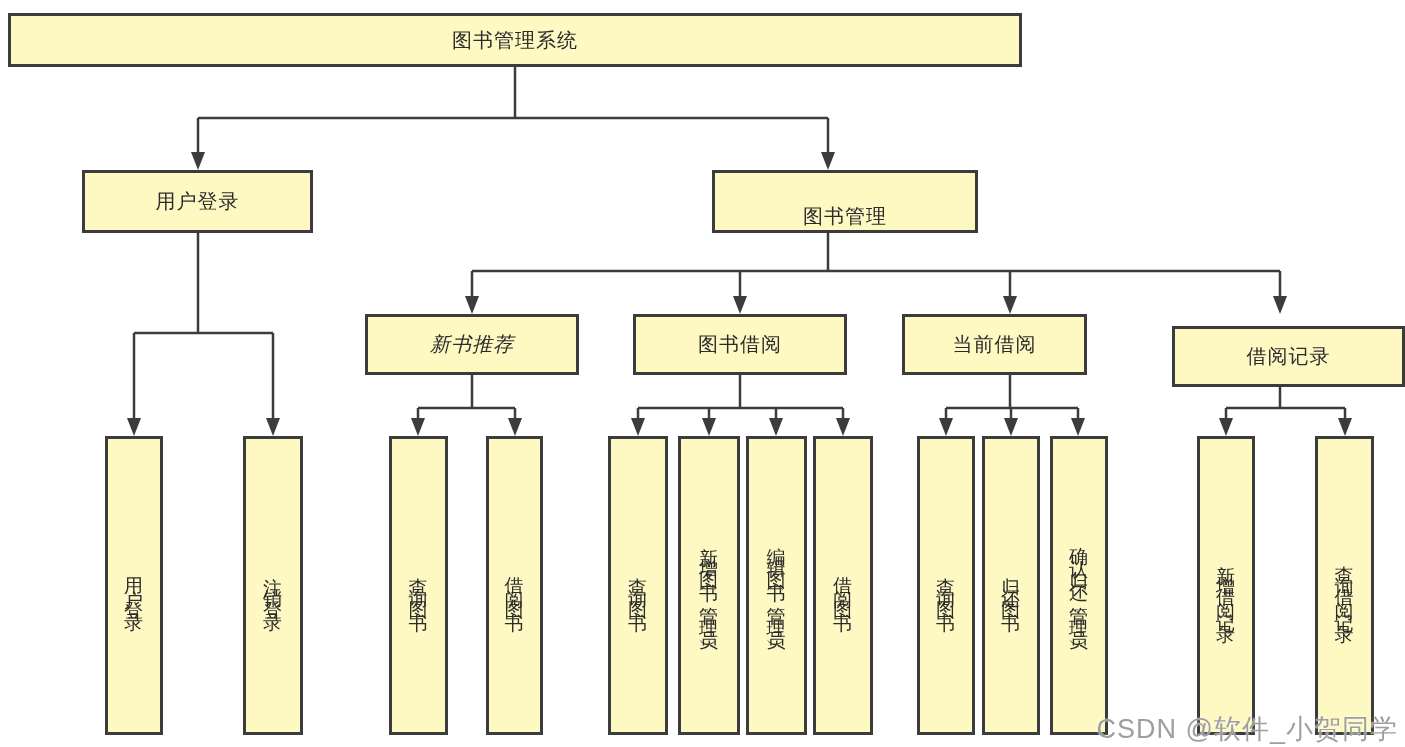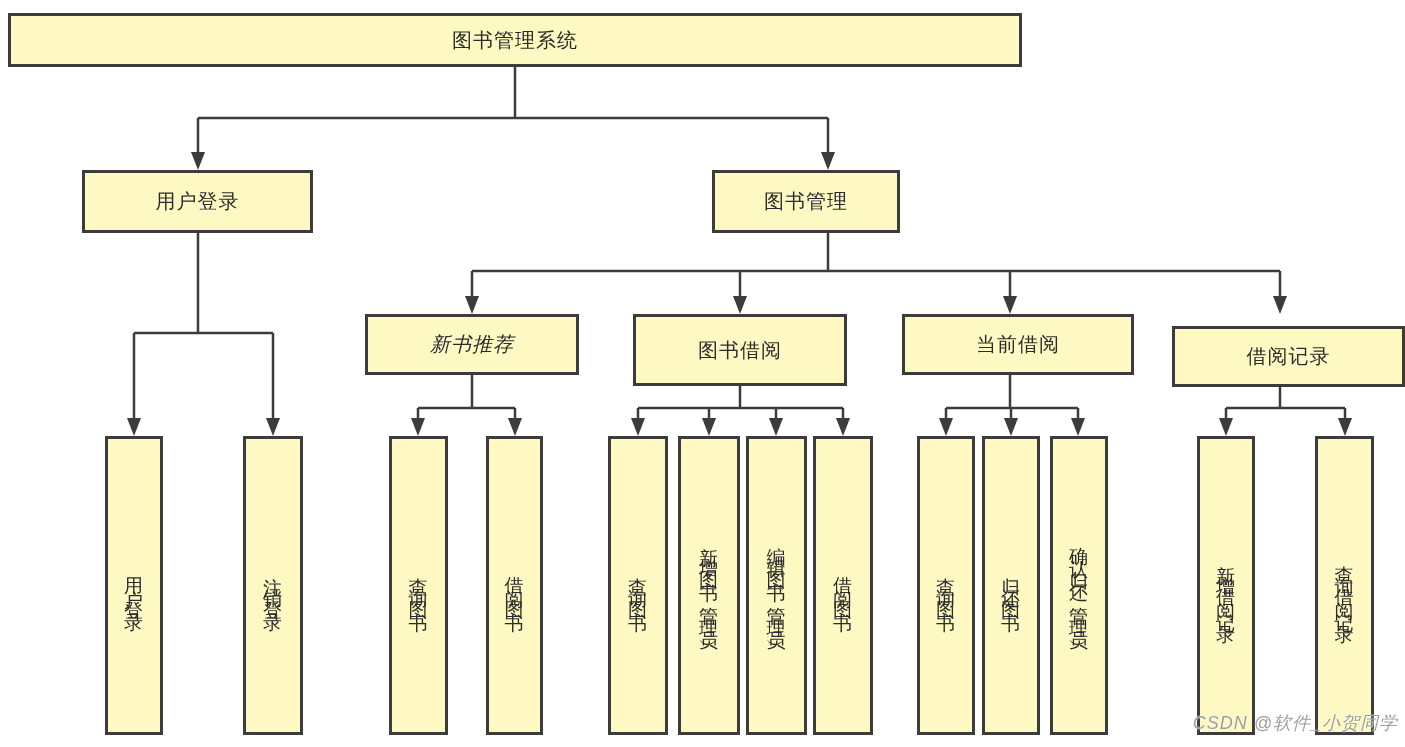--- a/index.html
+++ b/index.html
@@ -25,25 +25,25 @@
     display:flex;align-items:center;justify-content:center;
     color:var(--text);
     font-size:20px;
     letter-spacing:1px;
     text-align:center;
   }
   
   .n-root{left:8px;top:13px;width:1014px;height:54px;}
   
   .n-l2a{left:82px;top:170px;width:231px;height:63px;}
-  .n-l2b{left:712px;top:170px;width:188px;height:63px;}
+  .n-l2b{left:712px;top:170px;width:266px;height:63px;align-items:flex-end;}
   
   .n-l3a{left:365px;top:314px;width:214px;height:61px;font-style:italic;}
-  .n-l3b{left:633px;top:314px;width:214px;height:72px;}
-  .n-l3c{left:902px;top:314px;width:232px;height:61px;}
+  .n-l3b{left:633px;top:314px;width:214px;height:61px;}
+  .n-l3c{left:902px;top:314px;width:185px;height:61px;}
   .n-l3d{left:1172px;top:326px;width:233px;height:61px;}
   
   .leaf{
     top:436px;height:299px;
     writing-mode:vertical-rl;
     text-orientation:mixed;
     font-size:19px;
     letter-spacing:12px;
     line-height:1;
   }
@@ -56,26 +56,25 @@
   .lf7{left:746px;width:61px;}
   .lf8{left:813px;width:60px;}
   .lf9{left:917px;width:58px;}
   .lf10{left:982px;width:58px;}
   .lf11{left:1050px;width:58px;}
   .lf12{left:1197px;width:58px;}
   .lf13{left:1315px;width:59px;}
   .watermark{
     position:absolute;
     right:7px;top:711px;
-    font-size:18px;
+    font-size:27px;
     color:var(--wm);
     letter-spacing:1px;
     text-shadow:0 0 2px #ffffff;
     white-space:nowrap;
-    font-style:italic;
   }
 </style>
 </head>
 <body>
 
 <div class="canvas">
 
   <svg class="wires" viewBox="0 0 1405 747" xmlns="http://www.w3.org/2000/svg">
     <path fill="none" stroke="#3c3c3c" stroke-width="2.5" d="M515 67 V118 M198 118 H828 M198 118 V154 M828 118 V154
          M198 233 V333 M134 333 H273 M134 333 V420 M273 333 V420

